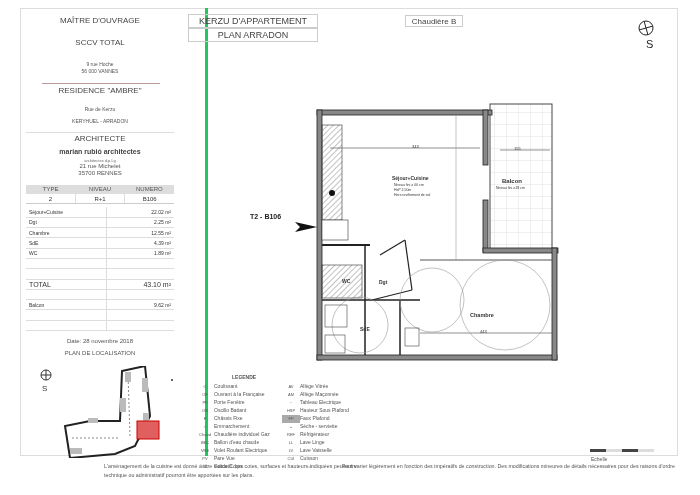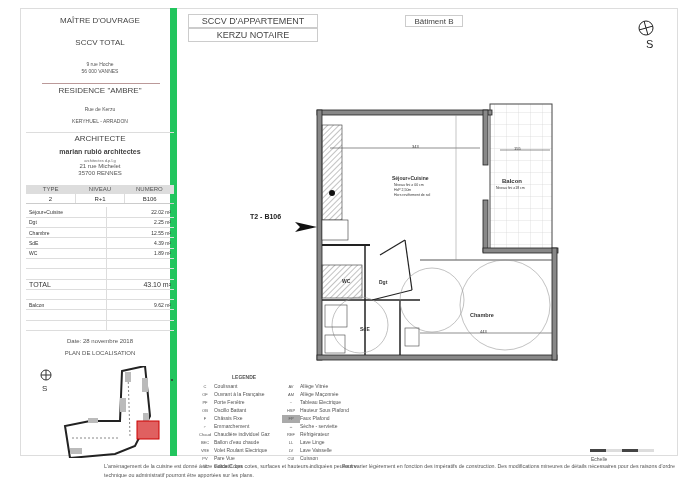--- a/index.html
+++ b/index.html
@@ -1,18 +1,18 @@
 <!DOCTYPE html>
 <html><head>
 <meta charset="utf-8">
 <style>
 *{box-sizing:border-box;margin:0;padding:0}
 body{width:700px;height:495px;background:#fff;font-family:"Liberation Sans",sans-serif;color:#333;position:relative;overflow:hidden}
 .frame{position:absolute;left:20px;top:8px;width:658px;height:448px;border:1px solid #ddd}
-.left{position:absolute;left:20px;top:8px;width:157px;height:448px;border-right:7px solid #22c55e}
+.left{position:absolute;left:20px;top:8px;width:188px;height:448px;border-right:3px solid #22c55e}
 .lbox{position:absolute;left:6px;width:148px;text-align:center}
 .t1{font-size:8px;color:#444}
 .t2{font-size:5px;color:#555;line-height:7px}
 .hr{border-top:1px solid #b99;}
 table.area{position:absolute;left:6px;top:184px;width:148px;border-collapse:collapse;font-size:5px}
 table.area td{border-bottom:1px solid #ddd;height:10.3px;padding:0 3px}
 table.area td.v{text-align:right;border-left:1px solid #ddd}
 .title-box{position:absolute;border:1px solid #ccc;font-size:9px;color:#444;text-align:center;line-height:12px}
 .plan{position:absolute;left:290px;top:100px;width:280px;height:270px}
 .legend{position:absolute;left:196px;top:374px;font-size:5px;color:#555}
@@ -123,23 +123,23 @@
     <rect x="82" y="12" width="6" height="14" fill="#bbb"></rect>
     <rect x="60" y="32" width="6" height="14" fill="#bbb"></rect>
     <rect x="28" y="52" width="10" height="5" fill="#bbb"></rect>
     <rect x="10" y="82" width="12" height="6" fill="#bbb"></rect>
     <rect x="83" y="47" width="6" height="12" fill="#bbb"></rect>
     <rect x="77" y="55" width="22" height="18" fill="#e06060" stroke="#c00" stroke-width="1"></rect>
     <circle cx="112" cy="14" r="1" fill="#333"></circle>
   </svg>
 </div>
 
-<div class="title-box" style="left:188px;top:14px;width:130px;height:14px">SCCV D'APPARTEMENT</div>
-<div class="title-box" style="left:188px;top:28px;width:130px;height:14px">KERZU NOTAIRE</div>
-<div class="title-box" style="left:405px;top:15px;width:58px;height:12px;font-size:8px">Bâtiment B</div>
+<div class="title-box" style="left:188px;top:14px;width:130px;height:14px">KERZU D'APPARTEMENT</div>
+<div class="title-box" style="left:188px;top:28px;width:130px;height:14px">PLAN ARRADON</div>
+<div class="title-box" style="left:405px;top:15px;width:58px;height:12px;font-size:8px">Chaudière B</div>
 
 <svg style="position:absolute;left:636px;top:18px" width="20" height="20">
   <circle cx="10" cy="10" r="7" fill="none" stroke="#222" stroke-width="1"></circle>
   <line x1="3" y1="12" x2="17" y2="8" stroke="#222"></line>
     <line x1="8" y1="3" x2="12" y2="17" stroke="#222"></line>
 </svg>
 <div style="position:absolute;left:646px;top:38px;font-size:11px;color:#222">S</div>
 
 <div class="plan">
   <svg width="280" height="270" style="position:absolute;left:0;top:0">

